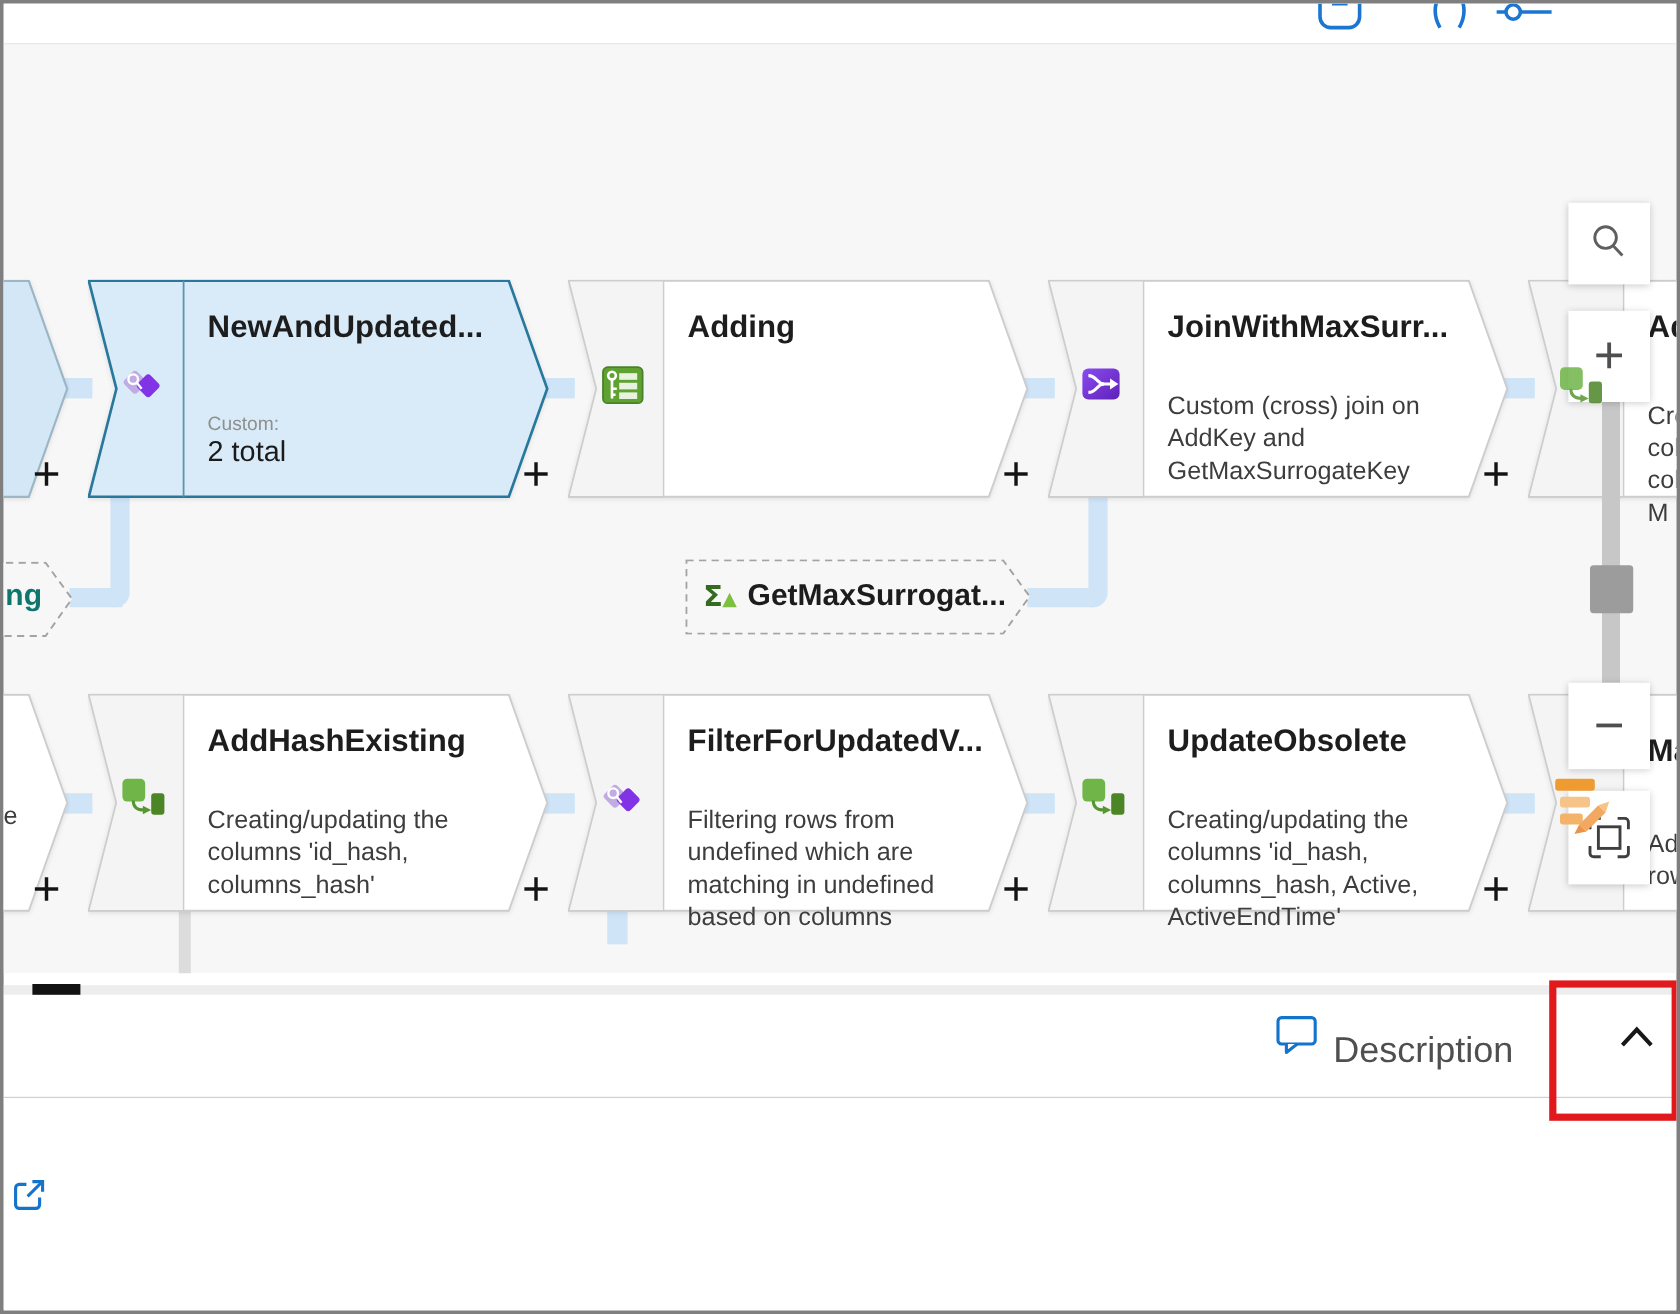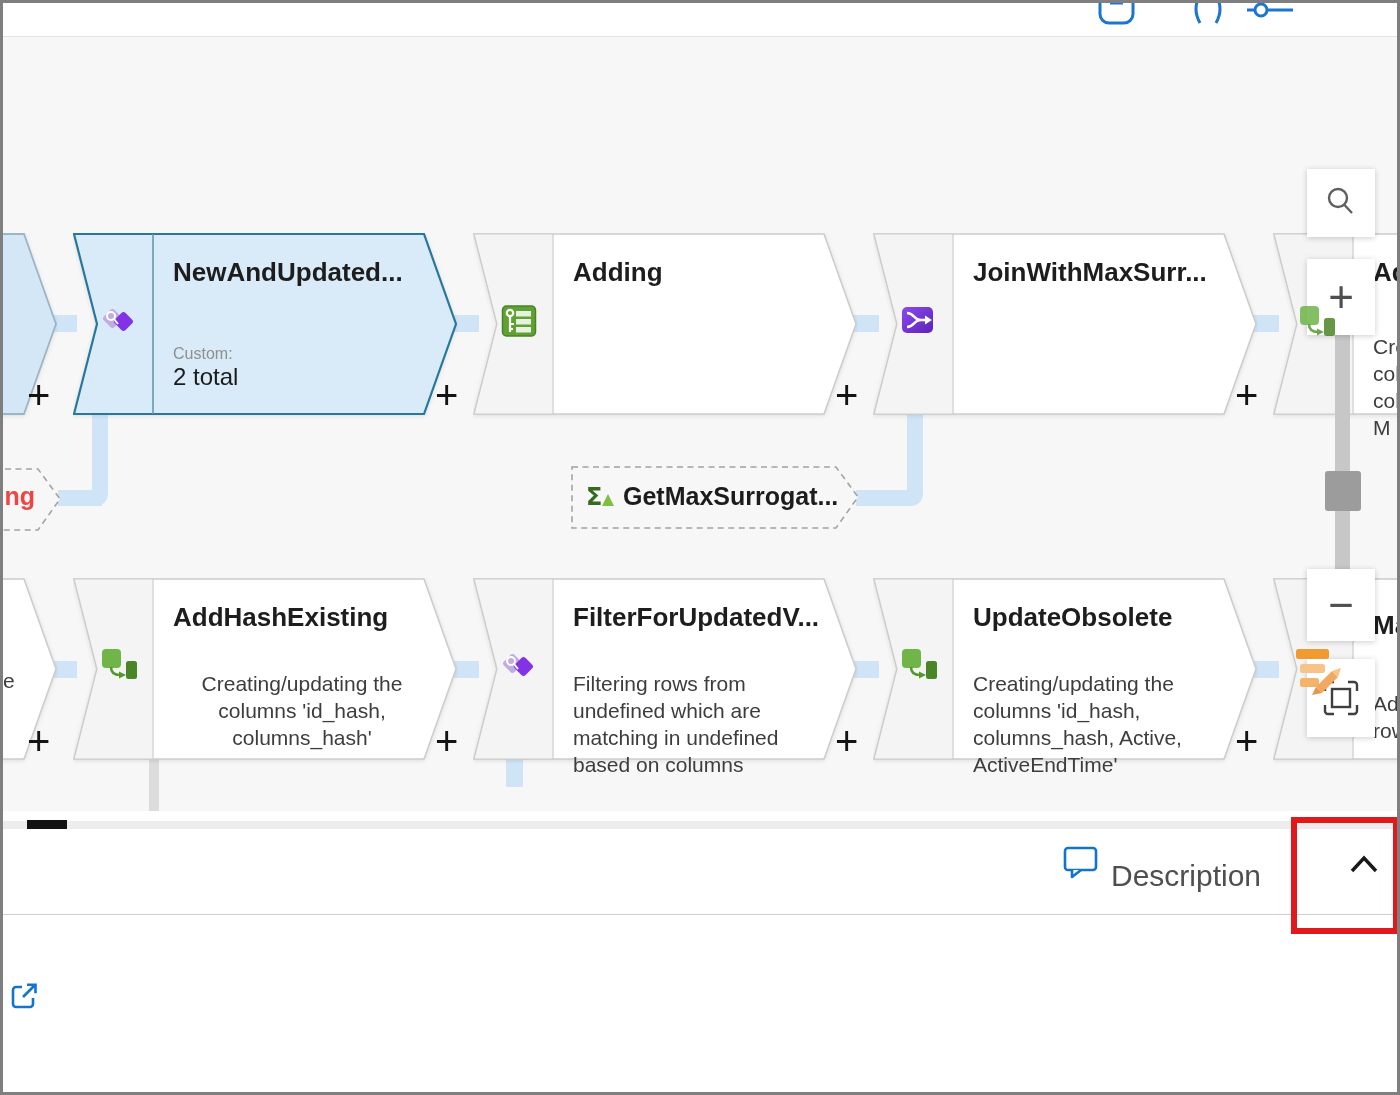--- a/index.html
+++ b/index.html
@@ -29,21 +29,21 @@
   .n-desc{position:absolute;left:100px;top:92px;width:258px;font-size:21px;line-height:27px;color:#3d3d3d;}
   .n-cols-label{position:absolute;left:100px;top:112px;font-size:16px;color:#8f8f8f;}
   .n-cols-value{position:absolute;left:100px;top:130px;font-size:24px;font-weight:400;color:#1b1b1b;}
   .fragments{position:absolute;left:100px;top:100px;font-size:21px;line-height:27px;color:#3d3d3d;}
 
   .plus{position:absolute;z-index:3;font-size:40px;font-weight:400;color:#141414;line-height:1;cursor:pointer;}
 
   
   .ghost{position:absolute;z-index:2;}
   .ghost .g-title{position:absolute;left:52px;top:16px;font-size:25px;font-weight:600;color:#1c1c1c;white-space:nowrap;}
-  .ghost-frag{position:absolute;z-index:2;font-size:25px;font-weight:600;color:#ef4444;}
+  .ghost-frag{position:absolute;z-index:2;font-size:25px;font-weight:600;color:#0f766e;}
 
   
   .float-icon{position:absolute;z-index:6;}
 
   
   .zbtn{position:absolute;left:1304px;width:68px;background:#fff;z-index:5;border:none;
         box-shadow:0 1px 6px rgba(0,0,0,.20);display:flex;align-items:center;justify-content:center;cursor:pointer;}
   .zbtn .glyph{font-size:44px;font-weight:300;color:#4f4f4f;line-height:1;}
   .slider-track{position:absolute;left:1332px;top:332px;width:15px;height:234px;background:#c7c7c7;z-index:4;}
   .slider-thumb{position:absolute;left:1322px;top:468px;width:36px;height:40px;background:#9c9c9c;border-radius:3px;z-index:5;cursor:pointer;}
@@ -189,20 +189,21 @@
               <stop offset="1" stop-color="#5f21b8"></stop>
           </linearGradient>
         </defs>
         <rect x="1" y="4" width="31" height="26" rx="5" fill="url(#jgrad)"></rect>
         <path d="M6,10 C13,10 13,17 19,17 M6,24 C13,24 13,17 19,17" fill="none" stroke="#ffffff" stroke-width="2.6"></path>
         <line x1="17" y1="17" x2="25" y2="17" stroke="#ffffff" stroke-width="2.6"></line>
         <polygon points="24,12.5 31,17 24,21.5" fill="#ffffff"></polygon>
       </svg>
     </span>
     <div class="n-title">JoinWithMaxSurr...</div>
+    <div class="n-desc">Custom (cross) join on AddKey and GetMaxSurrogateKey</div>
   </div>
   <div class="plus" style="left:1232px;top:372px;">+</div>
 
   <div class="node" style="left:1270px;top:230px;">
     <svg class="shape" width="385" height="182" viewBox="0 0 385 182">
       <polygon class="body" points="1,1 351,1 383,91 351,181 1,181 24,91"></polygon>
       <polygon class="iconsec" points="1,1 80,1 80,181 1,181 24,91"></polygon>
     </svg>
     <div class="n-title">Ad</div>
     <div class="fragments">
@@ -223,21 +224,21 @@
   </span>
 
   <div class="node" style="left:-330px;top:575px;">
     <svg class="shape" width="385" height="182" viewBox="0 0 385 182">
       <polygon class="body" points="1,1 351,1 383,91 351,181 1,181 24,91"></polygon>
     </svg>
   </div>
   <div style="position:absolute;left:0px;top:666px;width:12px;z-index:3;font-size:21px;color:#3d3d3d;">e</div>
   <div class="plus" style="left:24px;top:718px;">+</div>
 
-  <div class="node" style="left:70px;top:575px;text-align:center;">
+  <div class="node" style="left:70px;top:575px;">
     <svg class="shape" width="385" height="182" viewBox="0 0 385 182">
       <polygon class="body" points="1,1 351,1 383,91 351,181 1,181 24,91"></polygon>
       <polygon class="iconsec" points="1,1 80,1 80,181 1,181 24,91"></polygon>
     </svg>
     <span class="n-icon">
       <svg width="38" height="34" viewBox="0 0 38 34">
         <rect x="1" y="1" width="19" height="19" rx="4" fill="#6fb548"></rect>
         <rect x="25" y="13" width="11" height="18" rx="2.5" fill="#4b8526"></rect>
         <path d="M10,19 Q10,27 19,27" fill="none" stroke="#55962f" stroke-width="2.5"></path>
         <polygon points="18,23.5 25,27 18,30.5" fill="#55962f"></polygon>

